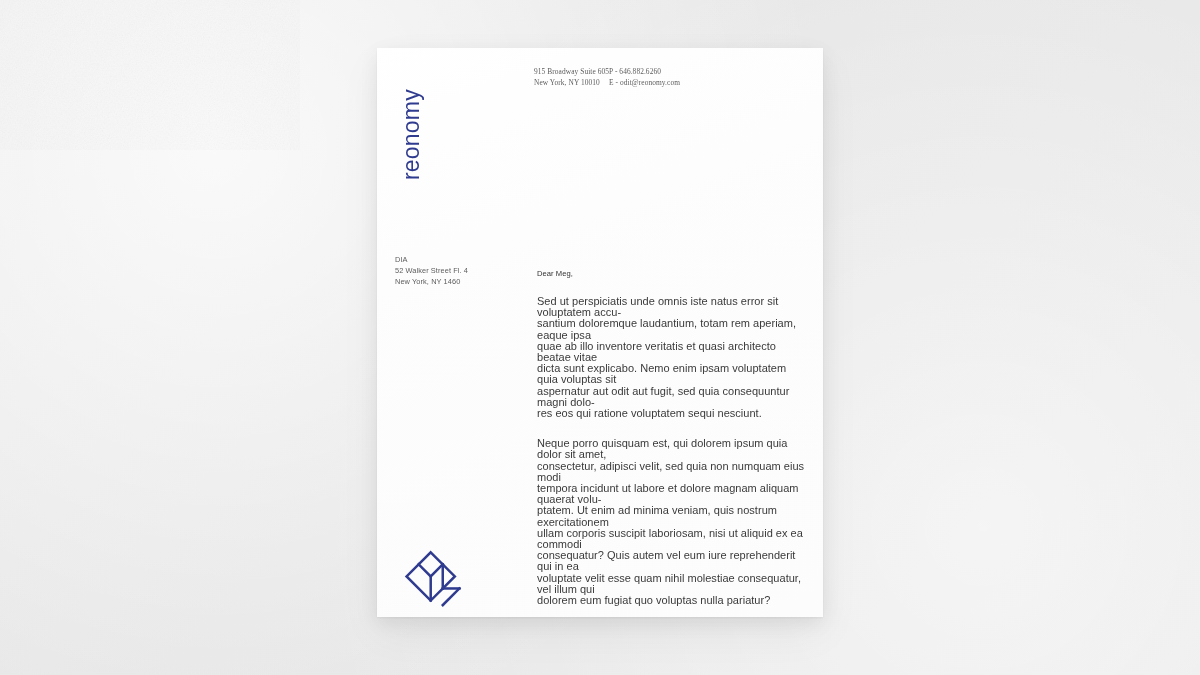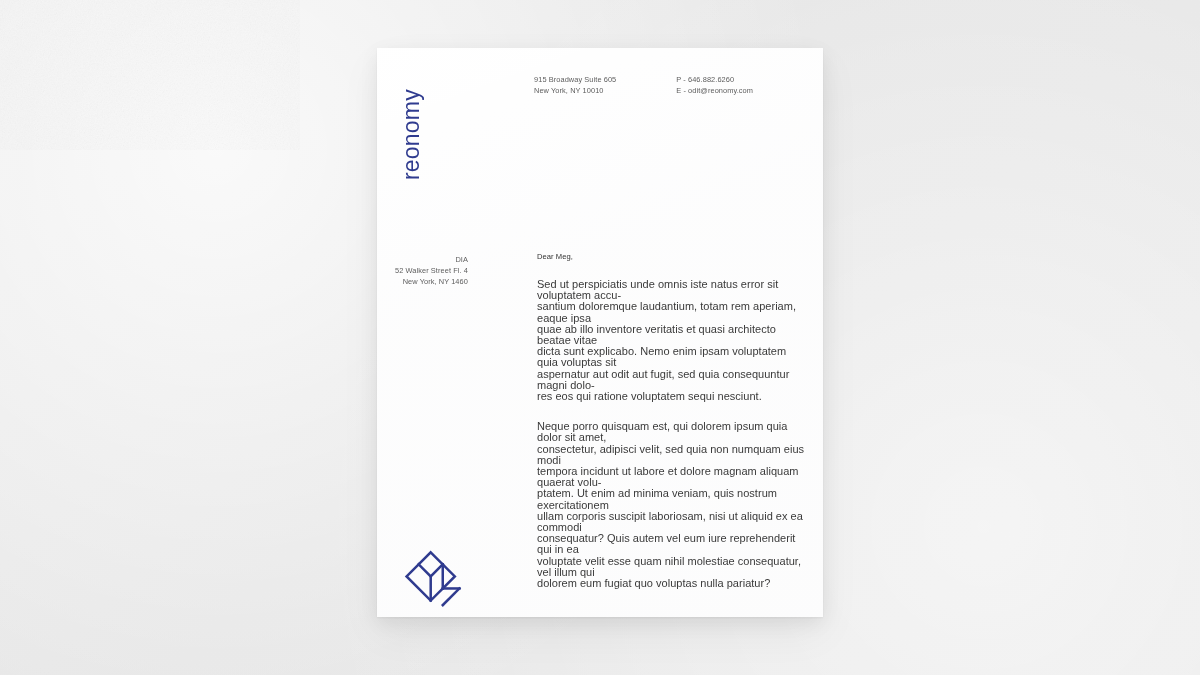--- a/index.html
+++ b/index.html
@@ -64,48 +64,47 @@
     font-size: 23px;
     letter-spacing: 0.2px;
     line-height: 22px;
     white-space: nowrap;
   }
 
   
   .header {
     position: absolute;
     left: 157px;
-    top: 26px;
+    top: 18px;
     display: flex;
-    gap: 60px;
+    font-family: Liberation Serif, serif;
   }
   .contact-block {
     font-size: 7.4px;
     line-height: 11px;
     color: #5d5d5d;
     letter-spacing: 0.08px;
     white-space: nowrap;
   }
 
   
   .recipient {
     position: absolute;
     left: 18px;
     top: 206px;
     font-size: 7.4px;
     line-height: 11px;
     color: #5d5d5d;
     letter-spacing: 0.08px;
     white-space: nowrap;
-    text-align: right;
   }
   .letter {
     position: absolute;
     left: 160px;
-    top: 203px;
+    top: 220px;
     width: 268px;
   }
   .salutation {
     font-size: 7.6px;
     line-height: 11px;
     color: #333333;
     margin-bottom: 17px;
     letter-spacing: 0.05px;
   }
   .para {

